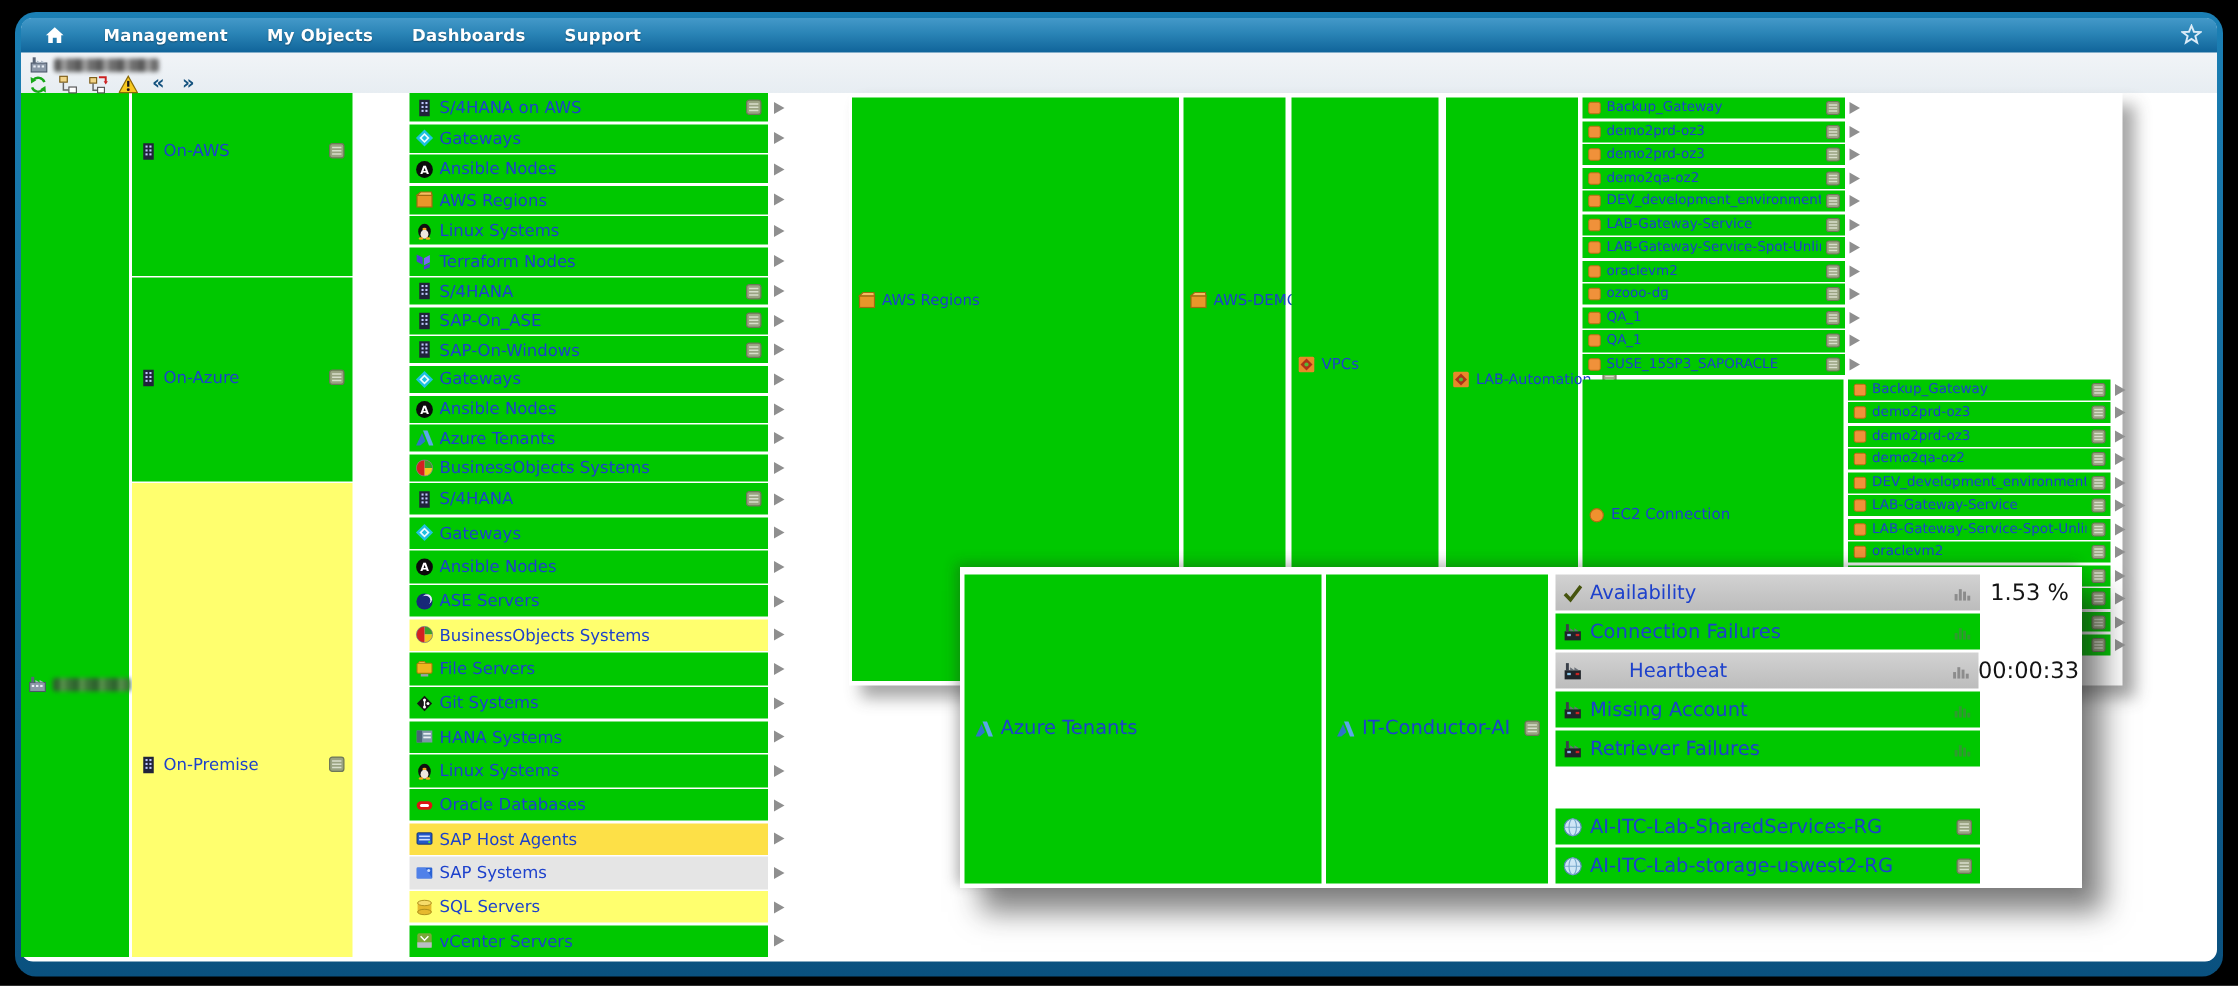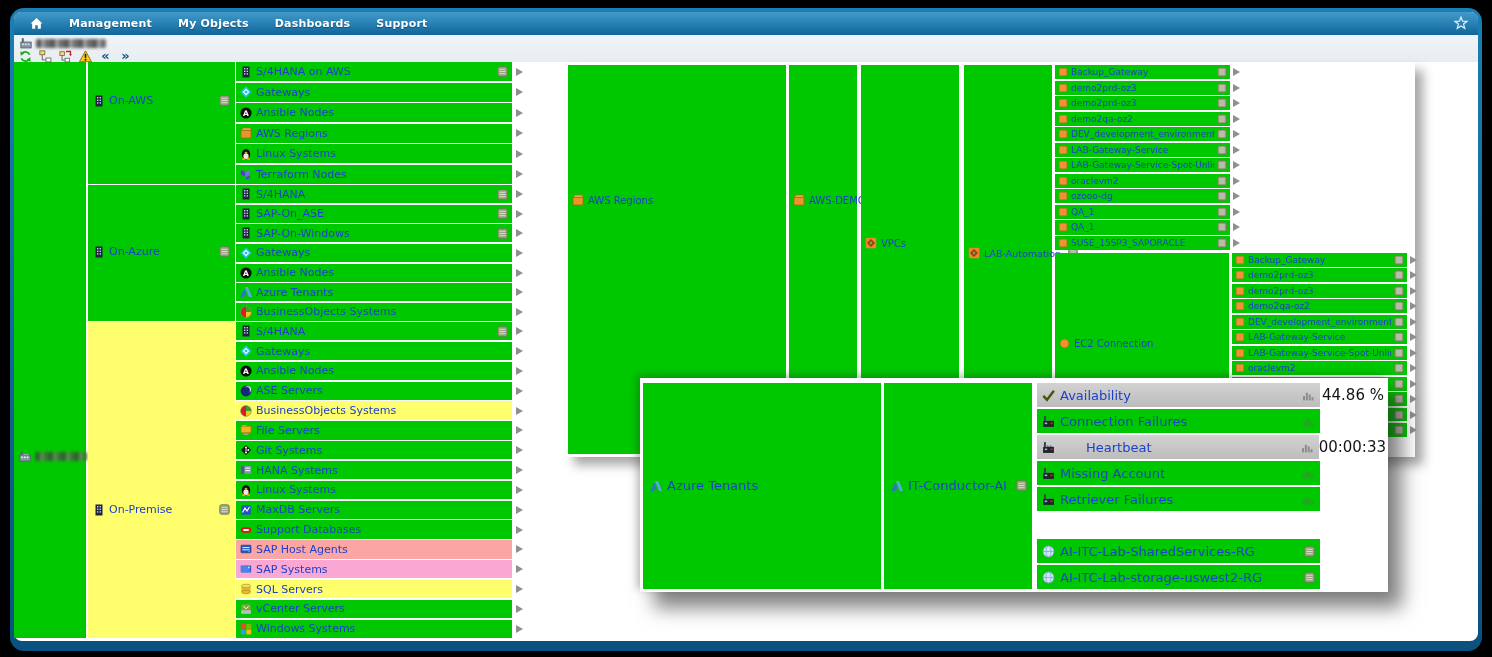--- a/index.html
+++ b/index.html
@@ -26,21 +26,21 @@
   .redact-green{width:52px;height:9px;border-radius:2px;filter:blur(1.4px);
     background:repeating-linear-gradient(90deg,#2e642e 0 5px,#55904a 5px 9px,#3c7438 9px 13px);}
   .lbl{color:#1d41cc;white-space:nowrap;}
   .arrow{width:0;height:0;border-top:4.5px solid transparent;border-bottom:4.5px solid transparent;border-left:7px solid #8f8f8f;}
   .arrowcell{width:14px;display:flex;align-items:center;justify-content:center;flex:none;}
   
   .abs{position:absolute;box-sizing:border-box;}
   .celllabel{position:absolute;display:flex;align-items:center;gap:4px;}
   .treecol{display:flex;flex-direction:column;gap:1.5px;z-index:2;}
   .trow{display:flex;flex:1;min-height:0;}
-  .trowbox{flex:1;display:flex;align-items:center;gap:4px;padding:0 4px;font-size:11px;cursor:pointer;}
+  .trowbox{flex:1;display:flex;align-items:center;gap:4px;padding:0 4px;font-size:11px;cursor:pointer;margin-left:37px;}
   .gridright{margin-left:auto;}
   
   .panel2{position:absolute;left:566px;top:62px;width:849px;height:395px;background:#fff;z-index:3;
           box-shadow:8px 8px 10px rgba(60,60,60,.45);}
   .p2cell{position:absolute;cursor:pointer;}
   .p2label{position:absolute;display:flex;align-items:center;gap:4px;font-size:10px;}
   .ilist{position:absolute;display:flex;flex-direction:column;gap:1.5px;}
   .irow{display:flex;flex:1;min-height:0;}
   .irowbox{flex:1;display:flex;align-items:center;gap:3px;padding:0 3px;font-size:9px;cursor:pointer;overflow:hidden;}
   .irowbox .lbl{overflow:hidden;text-overflow:clip;}
@@ -650,62 +650,48 @@
             <span class="lbl">Linux Systems</span>
           </div>
           <span class="arrowcell">
             <span class="arrow"></span>
           </span>
         </div>
         <div class="trow">
           <div class="trowbox" style="background: rgb(0, 200, 0);">
             <span class="ic">
               <svg width="12" height="12" viewBox="0 0 12 12" xmlns="http://www.w3.org/2000/svg">
-                <rect x="1.2" y="1.2" width="9.6" height="9.6" rx="1.2" fill="#2a52c8"></rect>
-                <path d="M2.5 8.5 L5 4 L7 7 L9.5 3" stroke="#fff" stroke-width="1.1" fill="none"></path>
-              </svg>
-            </span>
-            <span class="lbl">MaxDB Servers</span>
-          </div>
-          <span class="arrowcell">
-            <span class="arrow"></span>
-          </span>
-        </div>
-        <div class="trow">
-          <div class="trowbox" style="background: rgb(0, 200, 0);">
-            <span class="ic">
-              <svg width="12" height="12" viewBox="0 0 12 12" xmlns="http://www.w3.org/2000/svg">
                 <rect x="0.8" y="3.2" width="10.4" height="5.6" rx="2.8" fill="#dd1414"></rect>
                 <rect x="3" y="5" width="6" height="2" rx="1" fill="#fff"></rect>
               </svg>
             </span>
-            <span class="lbl">Support Databases</span>
-          </div>
-          <span class="arrowcell">
-            <span class="arrow"></span>
-          </span>
-        </div>
-        <div class="trow">
-          <div class="trowbox" style="background: #fca5a5;">
+            <span class="lbl">Oracle Databases</span>
+          </div>
+          <span class="arrowcell">
+            <span class="arrow"></span>
+          </span>
+        </div>
+        <div class="trow">
+          <div class="trowbox" style="background: #fde047;">
             <span class="ic">
               <svg width="12" height="12" viewBox="0 0 12 12" xmlns="http://www.w3.org/2000/svg">
                 <rect x="1" y="2.2" width="10" height="7.6" rx="0.8" fill="#2458c8" stroke="#12306e" stroke-width="0.6"></rect>
                 <rect x="2.4" y="4" width="7.2" height="1.1" fill="#cfe0ff"></rect>
                 <rect x="2.4" y="6.2" width="7.2" height="1.1" fill="#cfe0ff"></rect>
                 <circle cx="9.2" cy="8.4" r="0.8" fill="#44d444"></circle>
               </svg>
             </span>
             <span class="lbl">SAP Host Agents</span>
           </div>
           <span class="arrowcell">
             <span class="arrow"></span>
           </span>
         </div>
         <div class="trow">
-          <div class="trowbox" style="background: #f9a8d4;">
+          <div class="trowbox" style="background: #e5e5e5;">
             <span class="ic">
               <svg width="12" height="12" viewBox="0 0 12 12" xmlns="http://www.w3.org/2000/svg">
                 <rect x="0.8" y="2.4" width="10.4" height="7.2" rx="0.8" fill="#2a62d4"></rect>
                 <path d="M0.8 2.4 L6.5 2.4 L11.2 9.6 L0.8 9.6 Z" fill="#5a8aee" opacity="0.8"></path>
                 <circle cx="8.8" cy="4.4" r="1" fill="#cfe0ff"></circle>
               </svg>
             </span>
             <span class="lbl">SAP Systems</span>
           </div>
           <span class="arrowcell">
@@ -730,36 +716,20 @@
         <div class="trow">
           <div class="trowbox" style="background: rgb(0, 200, 0);">
             <span class="ic">
               <svg width="12" height="12" viewBox="0 0 12 12" xmlns="http://www.w3.org/2000/svg">
                 <rect x="1.2" y="1.2" width="9.6" height="9.6" rx="1.4" fill="#7aa838"></rect>
                 <rect x="1.2" y="7.2" width="9.6" height="3.6" fill="#b8bec4"></rect>
                 <path d="M3.4 3.2 L6 5.8 L8.6 3.2" stroke="#fff" stroke-width="1" fill="none"></path>
               </svg>
             </span>
             <span class="lbl">vCenter Servers</span>
-          </div>
-          <span class="arrowcell">
-            <span class="arrow"></span>
-          </span>
-        </div>
-        <div class="trow">
-          <div class="trowbox" style="background: rgb(0, 200, 0);">
-            <span class="ic">
-              <svg width="12" height="12" viewBox="0 0 12 12" xmlns="http://www.w3.org/2000/svg">
-                <rect x="0.8" y="1" width="4.8" height="4.8" fill="#e34f26"></rect>
-                <rect x="6.4" y="1" width="4.8" height="4.8" fill="#7fba00"></rect>
-                <rect x="0.8" y="6.6" width="4.8" height="4.8" fill="#2e9fe8"></rect>
-                <rect x="6.4" y="6.6" width="4.8" height="4.8" fill="#fbbc09"></rect>
-              </svg>
-            </span>
-            <span class="lbl">Windows Systems</span>
           </div>
           <span class="arrowcell">
             <span class="arrow"></span>
           </span>
         </div>
       </div>
       <div class="panel2">
         <div class="p2cell abs" style="left: 2px; top: 3px; width: 218px; height: 389px; background: rgb(0, 200, 0);">
           <div class="p2label" style="left: 4px; top: 129px;">
             <span class="ic">
@@ -1429,21 +1399,21 @@
                 <svg width="13" height="13" viewBox="0 0 12 12" xmlns="http://www.w3.org/2000/svg">
                   <g fill="#8c8c8c">
                     <rect x="1" y="6.5" width="1.8" height="4"></rect>
                     <rect x="3.6" y="3.5" width="1.8" height="7"></rect>
                     <rect x="6.2" y="5" width="1.8" height="5.5"></rect>
                     <rect x="8.8" y="7.5" width="1.8" height="3"></rect>
                   </g>
                 </svg>
               </span>
             </div>
-            <div class="mval">44.86 %</div>
+            <div class="mval">1.53 %</div>
           </div>
           <div class="mrow">
             <div class="mbox" style="background: rgb(0, 200, 0);">
               <span class="ic">
                 <svg width="13" height="13" viewBox="0 0 12 12" xmlns="http://www.w3.org/2000/svg">
                   <rect x="1" y="5.4" width="10" height="5.6" fill="#20242a"></rect>
                   <rect x="1.8" y="1" width="1.8" height="4.8" fill="#3a404a"></rect>
                   <polygon points="4.4,5.4 4.4,3.6 7,5.4 7,3.6 9.8,5.4" fill="#6a7078"></polygon>
                   <rect x="7.8" y="7" width="2.2" height="1.4" fill="#cc2222"></rect>
                   <rect x="2.6" y="7" width="2.2" height="1.4" fill="#88c6e8"></rect>

